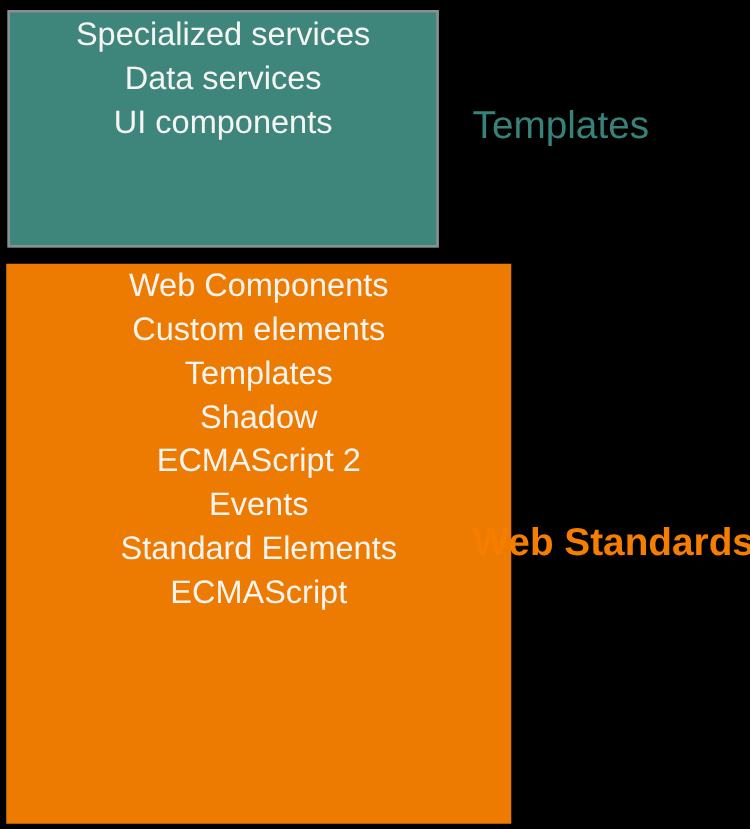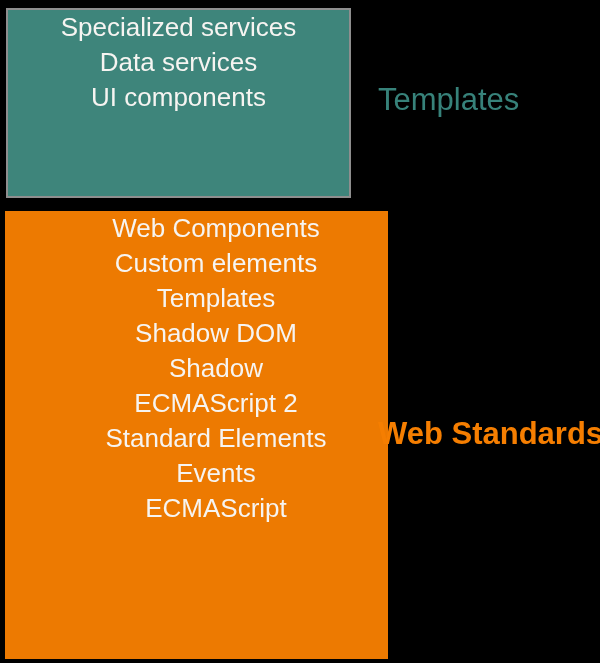--- a/index.html
+++ b/index.html
@@ -35,24 +35,23 @@
     top: 8px;
     width: 345px;
     height: 190px;
     background: #3E857B;
     border: 2px solid #8E8E8E;
     box-sizing: border-box;
   }
   .standards-box {
     left: 5px;
     top: 211px;
-    width: 344px;
+    width: 404px;
     height: 448px;
     background: #ED7A01;
-    padding-left: 39px;
   }
   .side-label {
     position: absolute;
     white-space: nowrap;
     line-height: 34px;
   }
   .frameworks-label {
     left: 378px;
     top: 83px;
     font-size: 31px;
@@ -77,23 +76,22 @@
     <div class="box-line">Data services</div>
     <div class="box-line">UI components</div>
   </div>
 
   <div class="side-label frameworks-label">Templates</div>
 
   <div class="box standards-box">
     <div class="box-line">Web Components</div>
     <div class="box-line">Custom elements</div>
     <div class="box-line">Templates</div>
-    <div class="box-line">Shadow DOM</div>
     <div class="box-line">Shadow</div>
     <div class="box-line">ECMAScript 2</div>
+    <div class="box-line">Events</div>
     <div class="box-line">Standard Elements</div>
-    <div class="box-line">Events</div>
     <div class="box-line">ECMAScript</div>
   </div>
 
   <div class="side-label standards-label">Web Standards</div>
 
 </div>
 
 </body></html>

